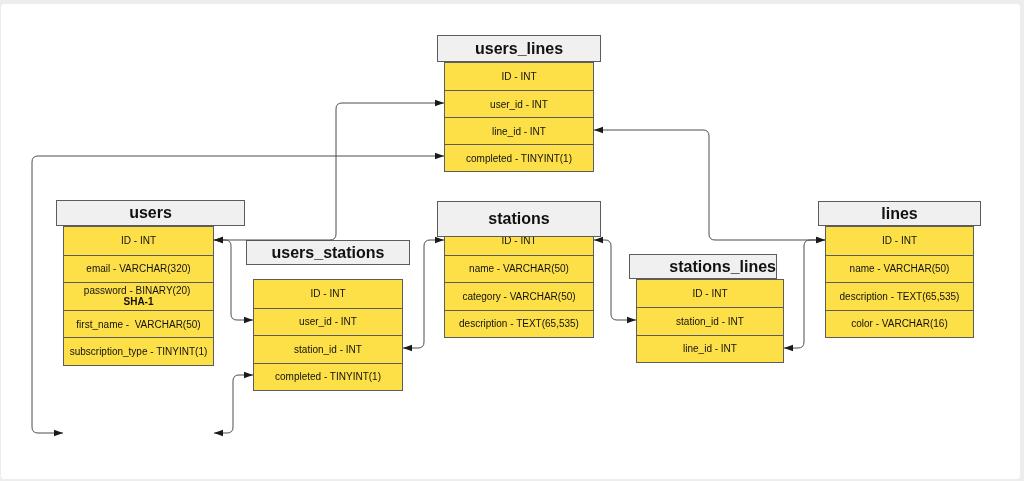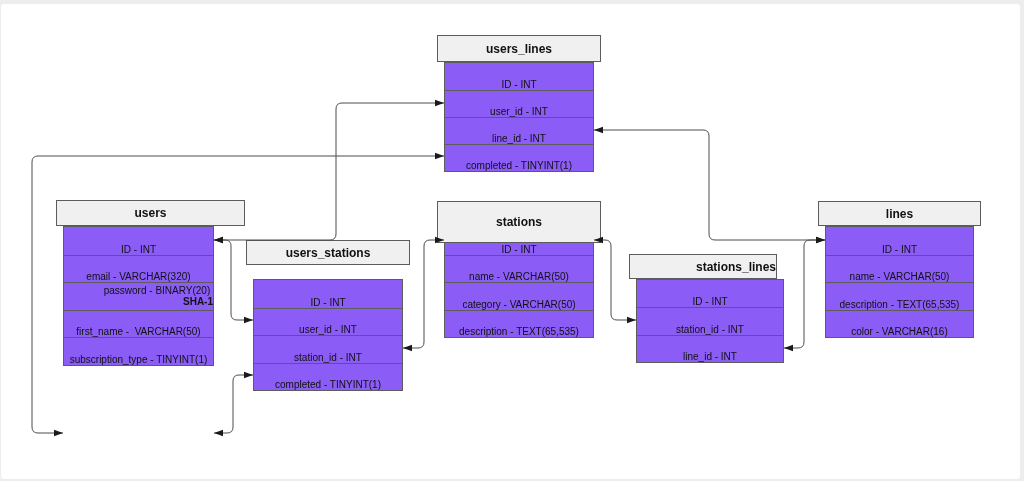--- a/index.html
+++ b/index.html
@@ -25,40 +25,40 @@
   }
   .er-table { position: absolute; }
   .er-header {
     position: absolute;
     box-sizing: border-box;
     border: 1px solid #5c5c5c;
     background: #f0f0f0;
     display: flex;
     align-items: center;
     justify-content: center;
-    font-size: 12px;
+    font-size: 16px;
     font-weight: bold;
     color: #111111;
     z-index: 2;
   }
   .er-body {
     position: absolute;
     box-sizing: border-box;
     border: 1px solid #5c5c5c;
     background: #ffffff;
     z-index: 1;
   }
   .er-row {
     box-sizing: border-box;
     display: flex;
-    align-items: flex-end;
+    align-items: center;
     justify-content: center;
     font-size: 10px;
     color: #111111;
-    background: #8b5cf6;
+    background: #fde047;
   }
   .er-row + .er-row { border-top: 1px solid #5c5c5c; }
   .er-row span { white-space: pre; }
   .er-row b { white-space: pre; }
   #wires {
     position: absolute;
     left: 0;
     top: 0;
     z-index: 3;
     pointer-events: none;
@@ -181,21 +181,21 @@
             <div class="er-row" style="height: 27.5px;">
               <span>name - VARCHAR(50)</span>
             </div>
             <div class="er-row" style="height: 27.5px;">
               <span>category - VARCHAR(50)</span>
             </div>
             <div class="er-row" style="height: 27.5px;">
               <span>description - TEXT(65,535)</span>
             </div>
           </div>
-          <div class="er-header" style="left: 436px; top: 197px; width: 164px; height: 42px;">
+          <div class="er-header" style="left: 436px; top: 197px; width: 164px; height: 36px;">
             <span>stations</span>
           </div>
         </div>
         <div class="er-table">
           <div class="er-body" style="left: 635px; top: 275px; width: 148px;">
             <div class="er-row" style="height: 27.4px;">
               <span>ID - INT</span>
             </div>
             <div class="er-row" style="height: 27.4px;">
               <span>station_id - INT</span>

